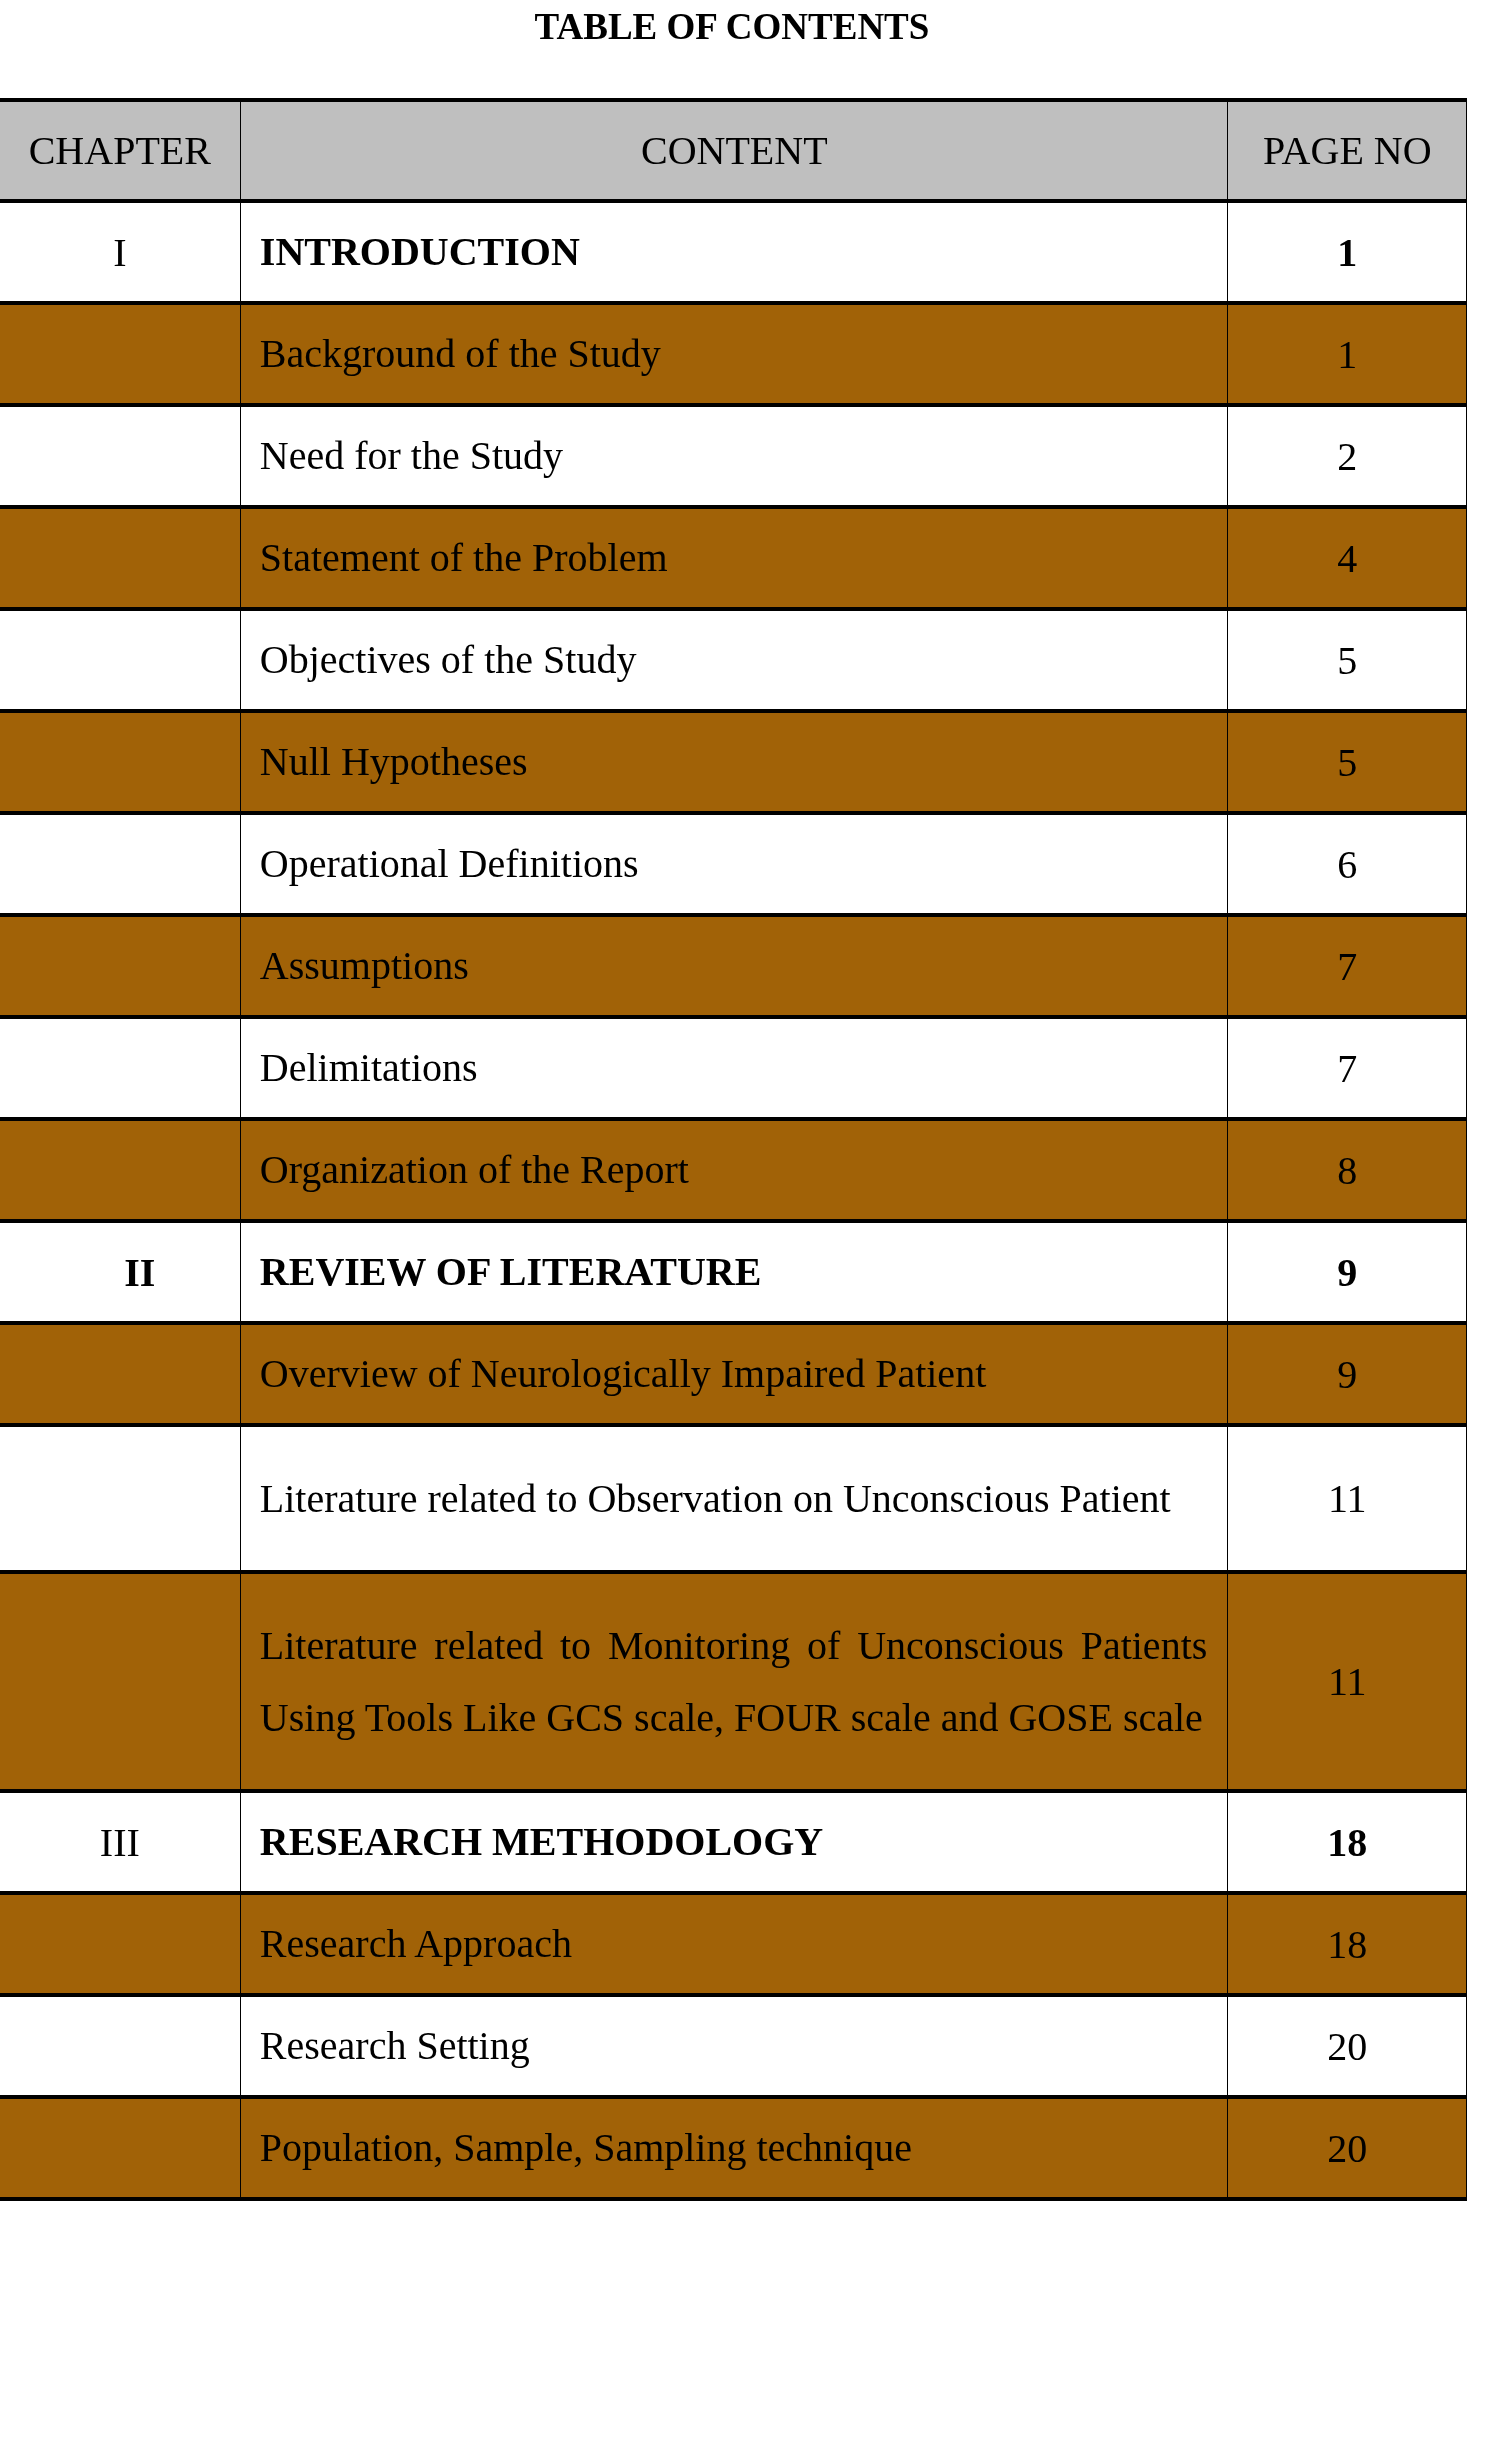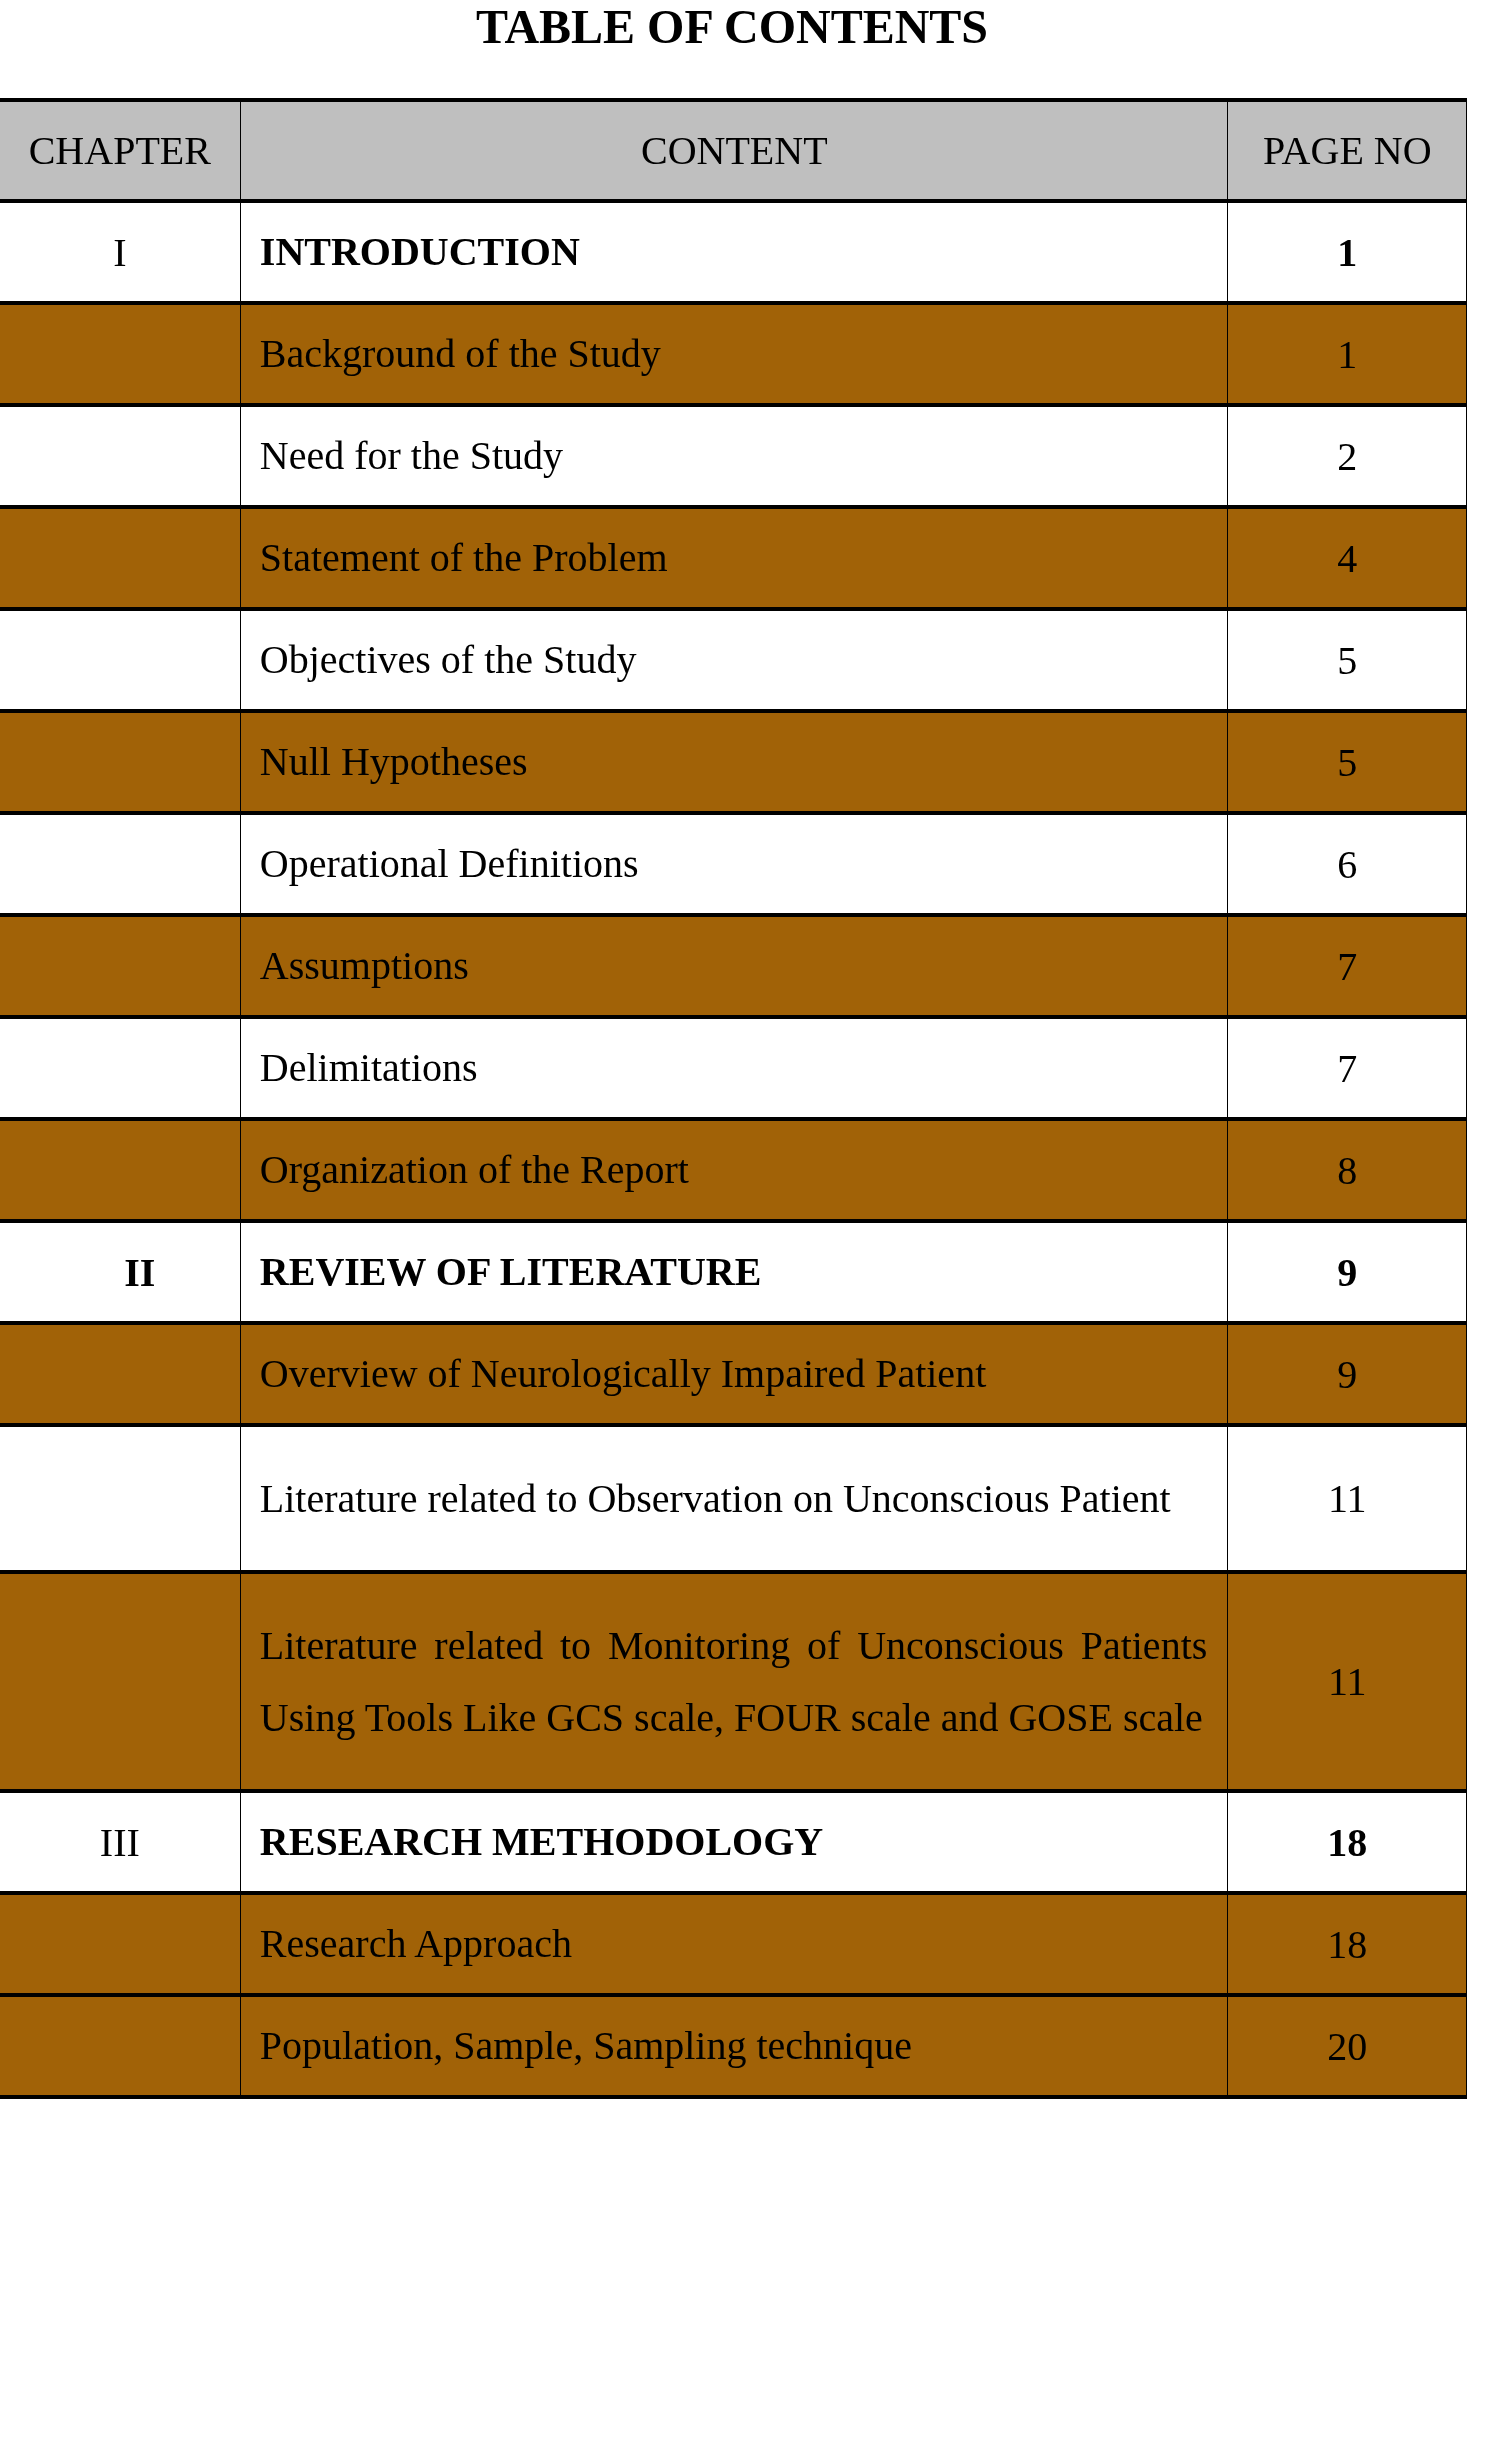--- a/index.html
+++ b/index.html
@@ -2,21 +2,21 @@
 <html style="font-size:13.4px"><head>
 <meta charset="utf-8">
 <style>
   html, body { margin: 0; padding: 0; background: #ffffff; }
   body {
     width: 1508px; height: 2450px; position: relative; overflow: hidden;
     font-family: "Liberation Serif", "DejaVu Serif", serif; color: #000;
   }
   .title {
     position: absolute; left: 0; width: 1464px; top: 1.7px;
-    text-align: center; font-weight: bold; font-size: 48px; line-height: 50px;
+    text-align: center; font-weight: bold; font-size: 37px; line-height: 50px;
   }
   table.toc {
     position: absolute; left: -1.7px; top: 98px; width: 1468px;
     border-collapse: collapse; table-layout: fixed;
   }
   table.toc col.c1 { width: 242px; }
   table.toc col.c2 { width: 987px; }
   table.toc col.c3 { width: 239px; }
   table.toc th, table.toc td {
     border-top: 4.2px solid #000; border-bottom: 4.2px solid #000;
@@ -126,20 +126,25 @@
     <tr class="bold">
       <td class="chap">III</td>
       <td class="content">RESEARCH METHODOLOGY</td>
       <td class="page">18</td>
     </tr>
     <tr class="shaded">
       <td class="chap"></td>
       <td class="content">Research Approach</td>
       <td class="page">18</td>
     </tr>
+    <tr>
+      <td class="chap"></td>
+      <td class="content">Research Setting</td>
+      <td class="page">20</td>
+    </tr>
     <tr class="shaded">
       <td class="chap"></td>
       <td class="content">Population, Sample, Sampling technique</td>
       <td class="page">20</td>
     </tr>
   </tbody>
 </table>
 
 
 </body></html>

